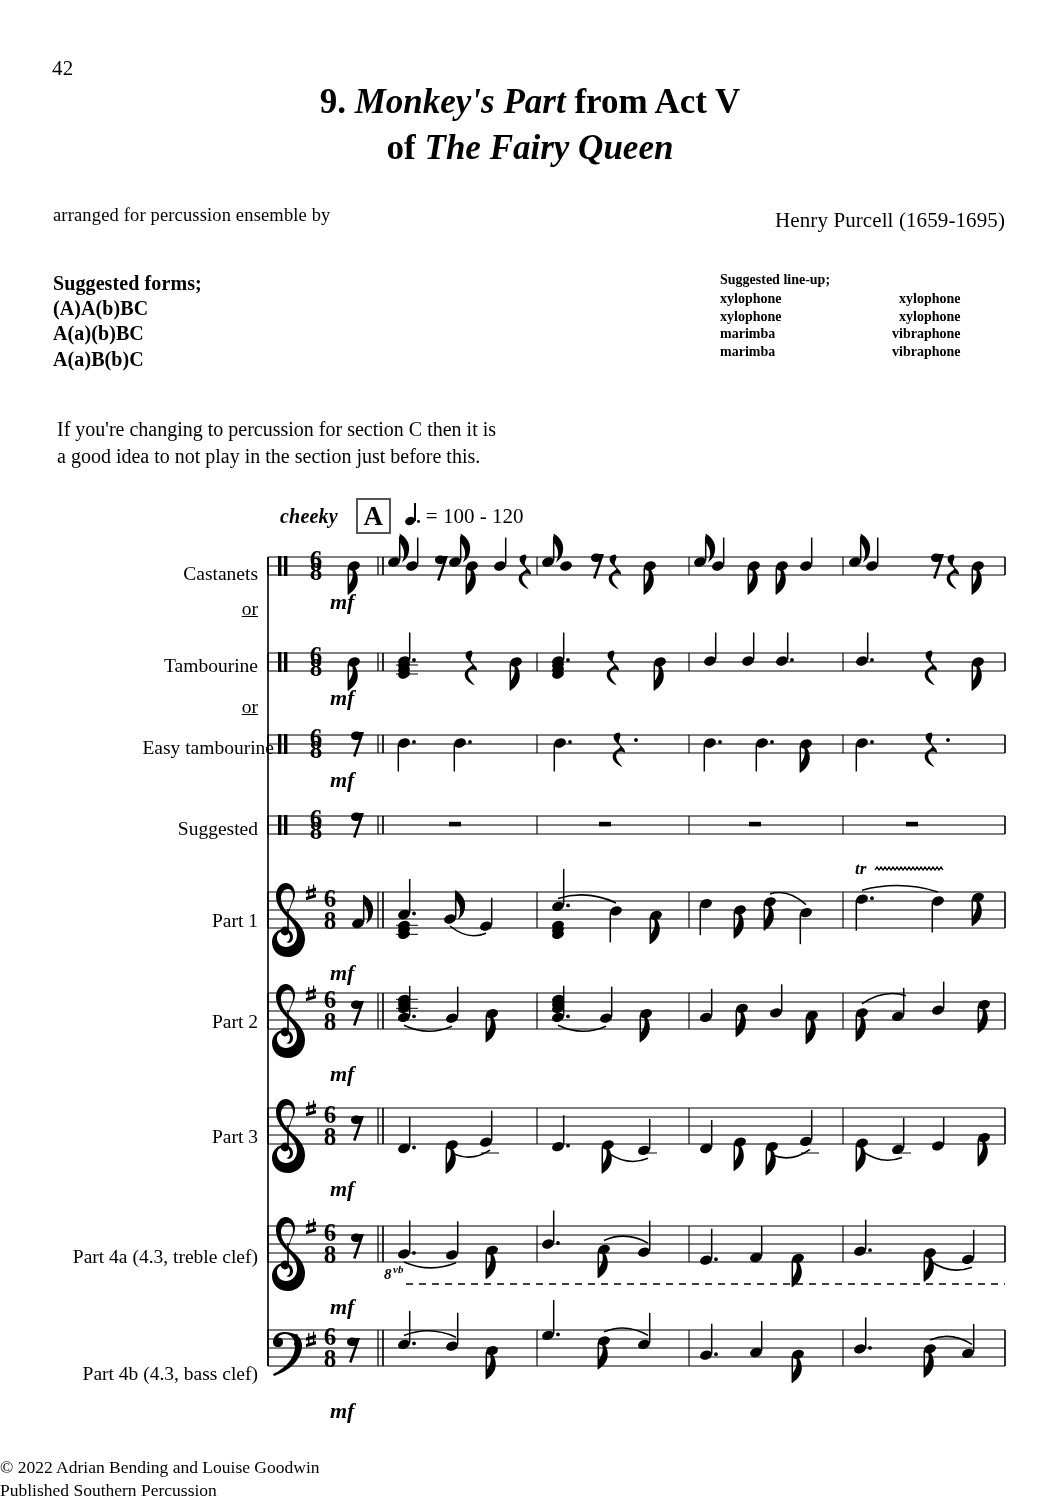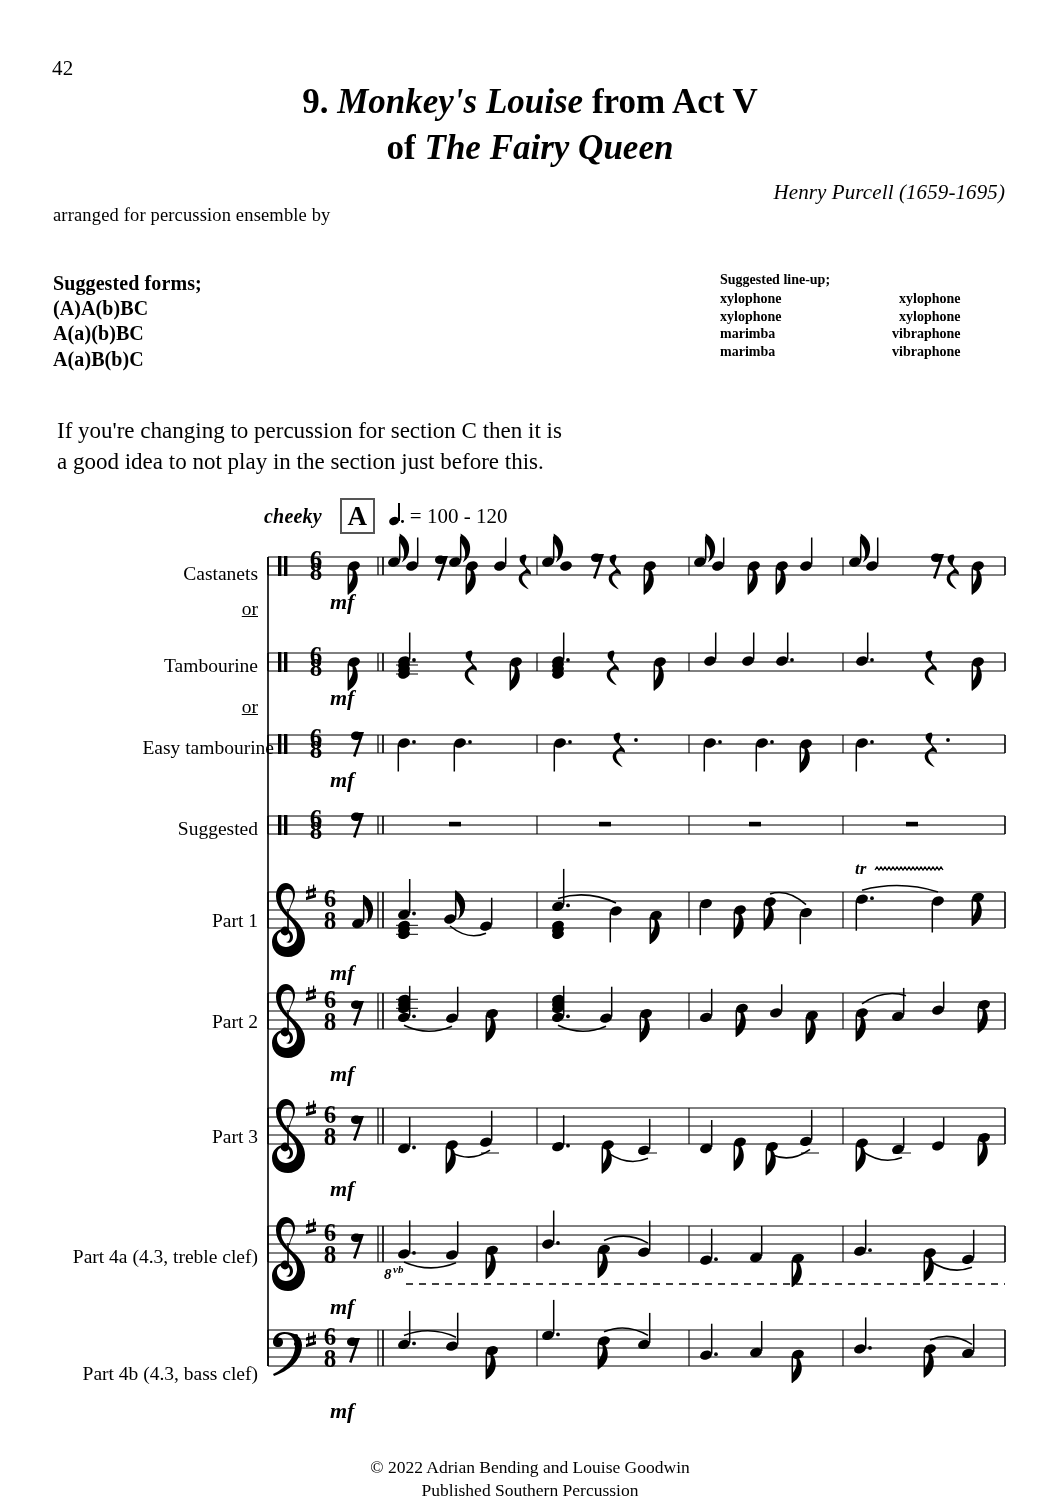--- a/index.html
+++ b/index.html
@@ -41,24 +41,23 @@
 
   .arranger {
     position: absolute;
     left: 53px; top: 203px;
     font-size: 18.5px;
     line-height: 1.33;
     letter-spacing: .15px;
   }
   .composer {
     position: absolute;
-    right: 55px; top: 180px;
+    right: 55px; top: 208px;
     font-size: 21px;
     letter-spacing: .1px;
-    font-style: italic;
   }
 
   .forms {
     position: absolute;
     left: 53px; top: 271px;
     font-size: 20px;
     font-weight: bold;
     line-height: 1.26;
     letter-spacing: .1px;
   }
@@ -70,28 +69,28 @@
     font-weight: bold;
     line-height: 1.27;
   }
   .lineup-head { margin-bottom: 1px; }
   .lineup-row { display: flex; justify-content: space-between; }
   .lineup-row .c1 { width: 172px; }
 
   .note-text {
     position: absolute;
     left: 57px; top: 416px;
-    font-size: 23px;
+    font-size: 20px;
     line-height: 1.33;
   }
 
   
   .tempo-row {
     position: absolute;
-    left: 264px; top: 500px;
+    left: 280px; top: 500px;
     display: flex;
     align-items: center;
     height: 32px;
     text-align: center;
   }
   .cheeky {
     font-size: 20px;
     font-weight: bold;
     font-style: italic;
     margin-right: 18px;
@@ -154,36 +153,36 @@
     text-align: right;
     right: 0;
     white-space: nowrap;
   }
   .stave-label.u { text-decoration: underline; }
 
   
   .footer {
     position: absolute;
     left: 0; right: 0; top: 1456px;
-    text-align: center;
+    text-align: left;
     font-size: 17.5px;
     line-height: 1.3;
   }
 </style>
 </head>
 <body>
 
 <div class="page">
 
   <div class="page-number">42</div>
 
   <div class="title">
     <div class="title-line1">
       <span>9.</span>
-      <span class="it">Monkey's Louise</span>
+      <span class="it">Monkey's Part</span>
       <span>from Act V</span>
     </div>
     <div class="title-line2">
       <span>of</span>
       <span class="it">The Fairy Queen</span>
     </div>
   </div>
 
   <div class="arranger">
     <div>arranged for percussion ensemble by</div>

